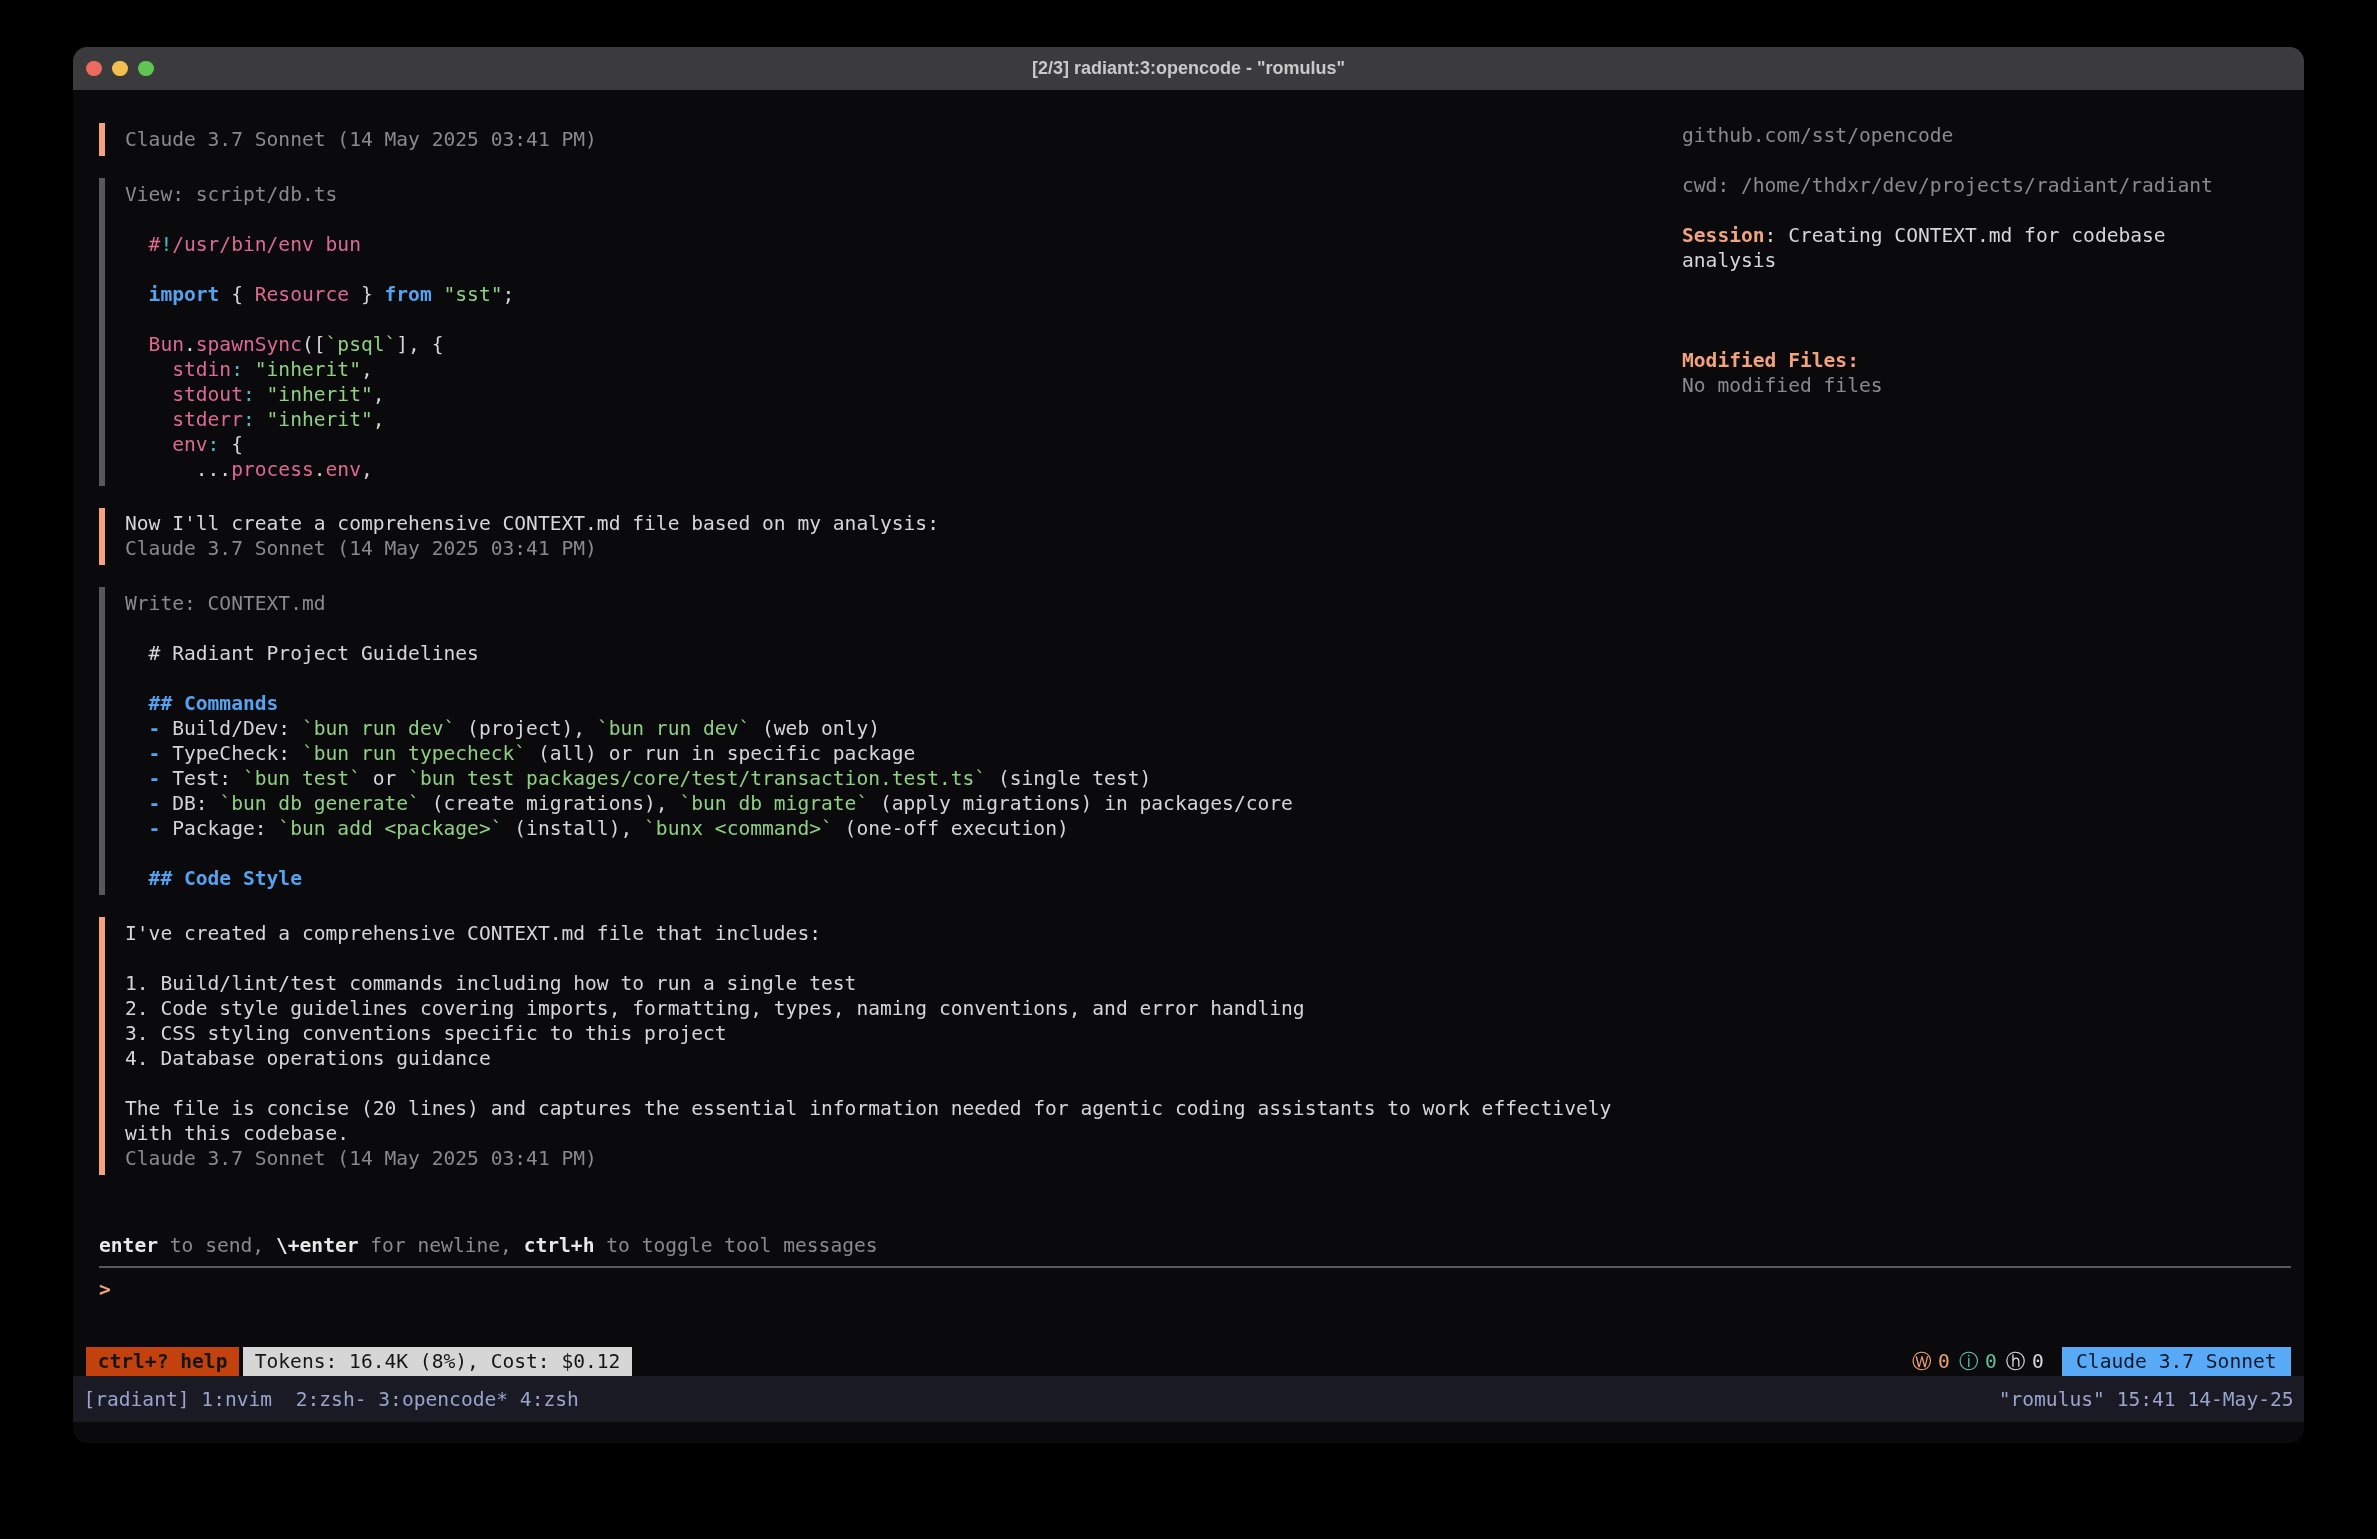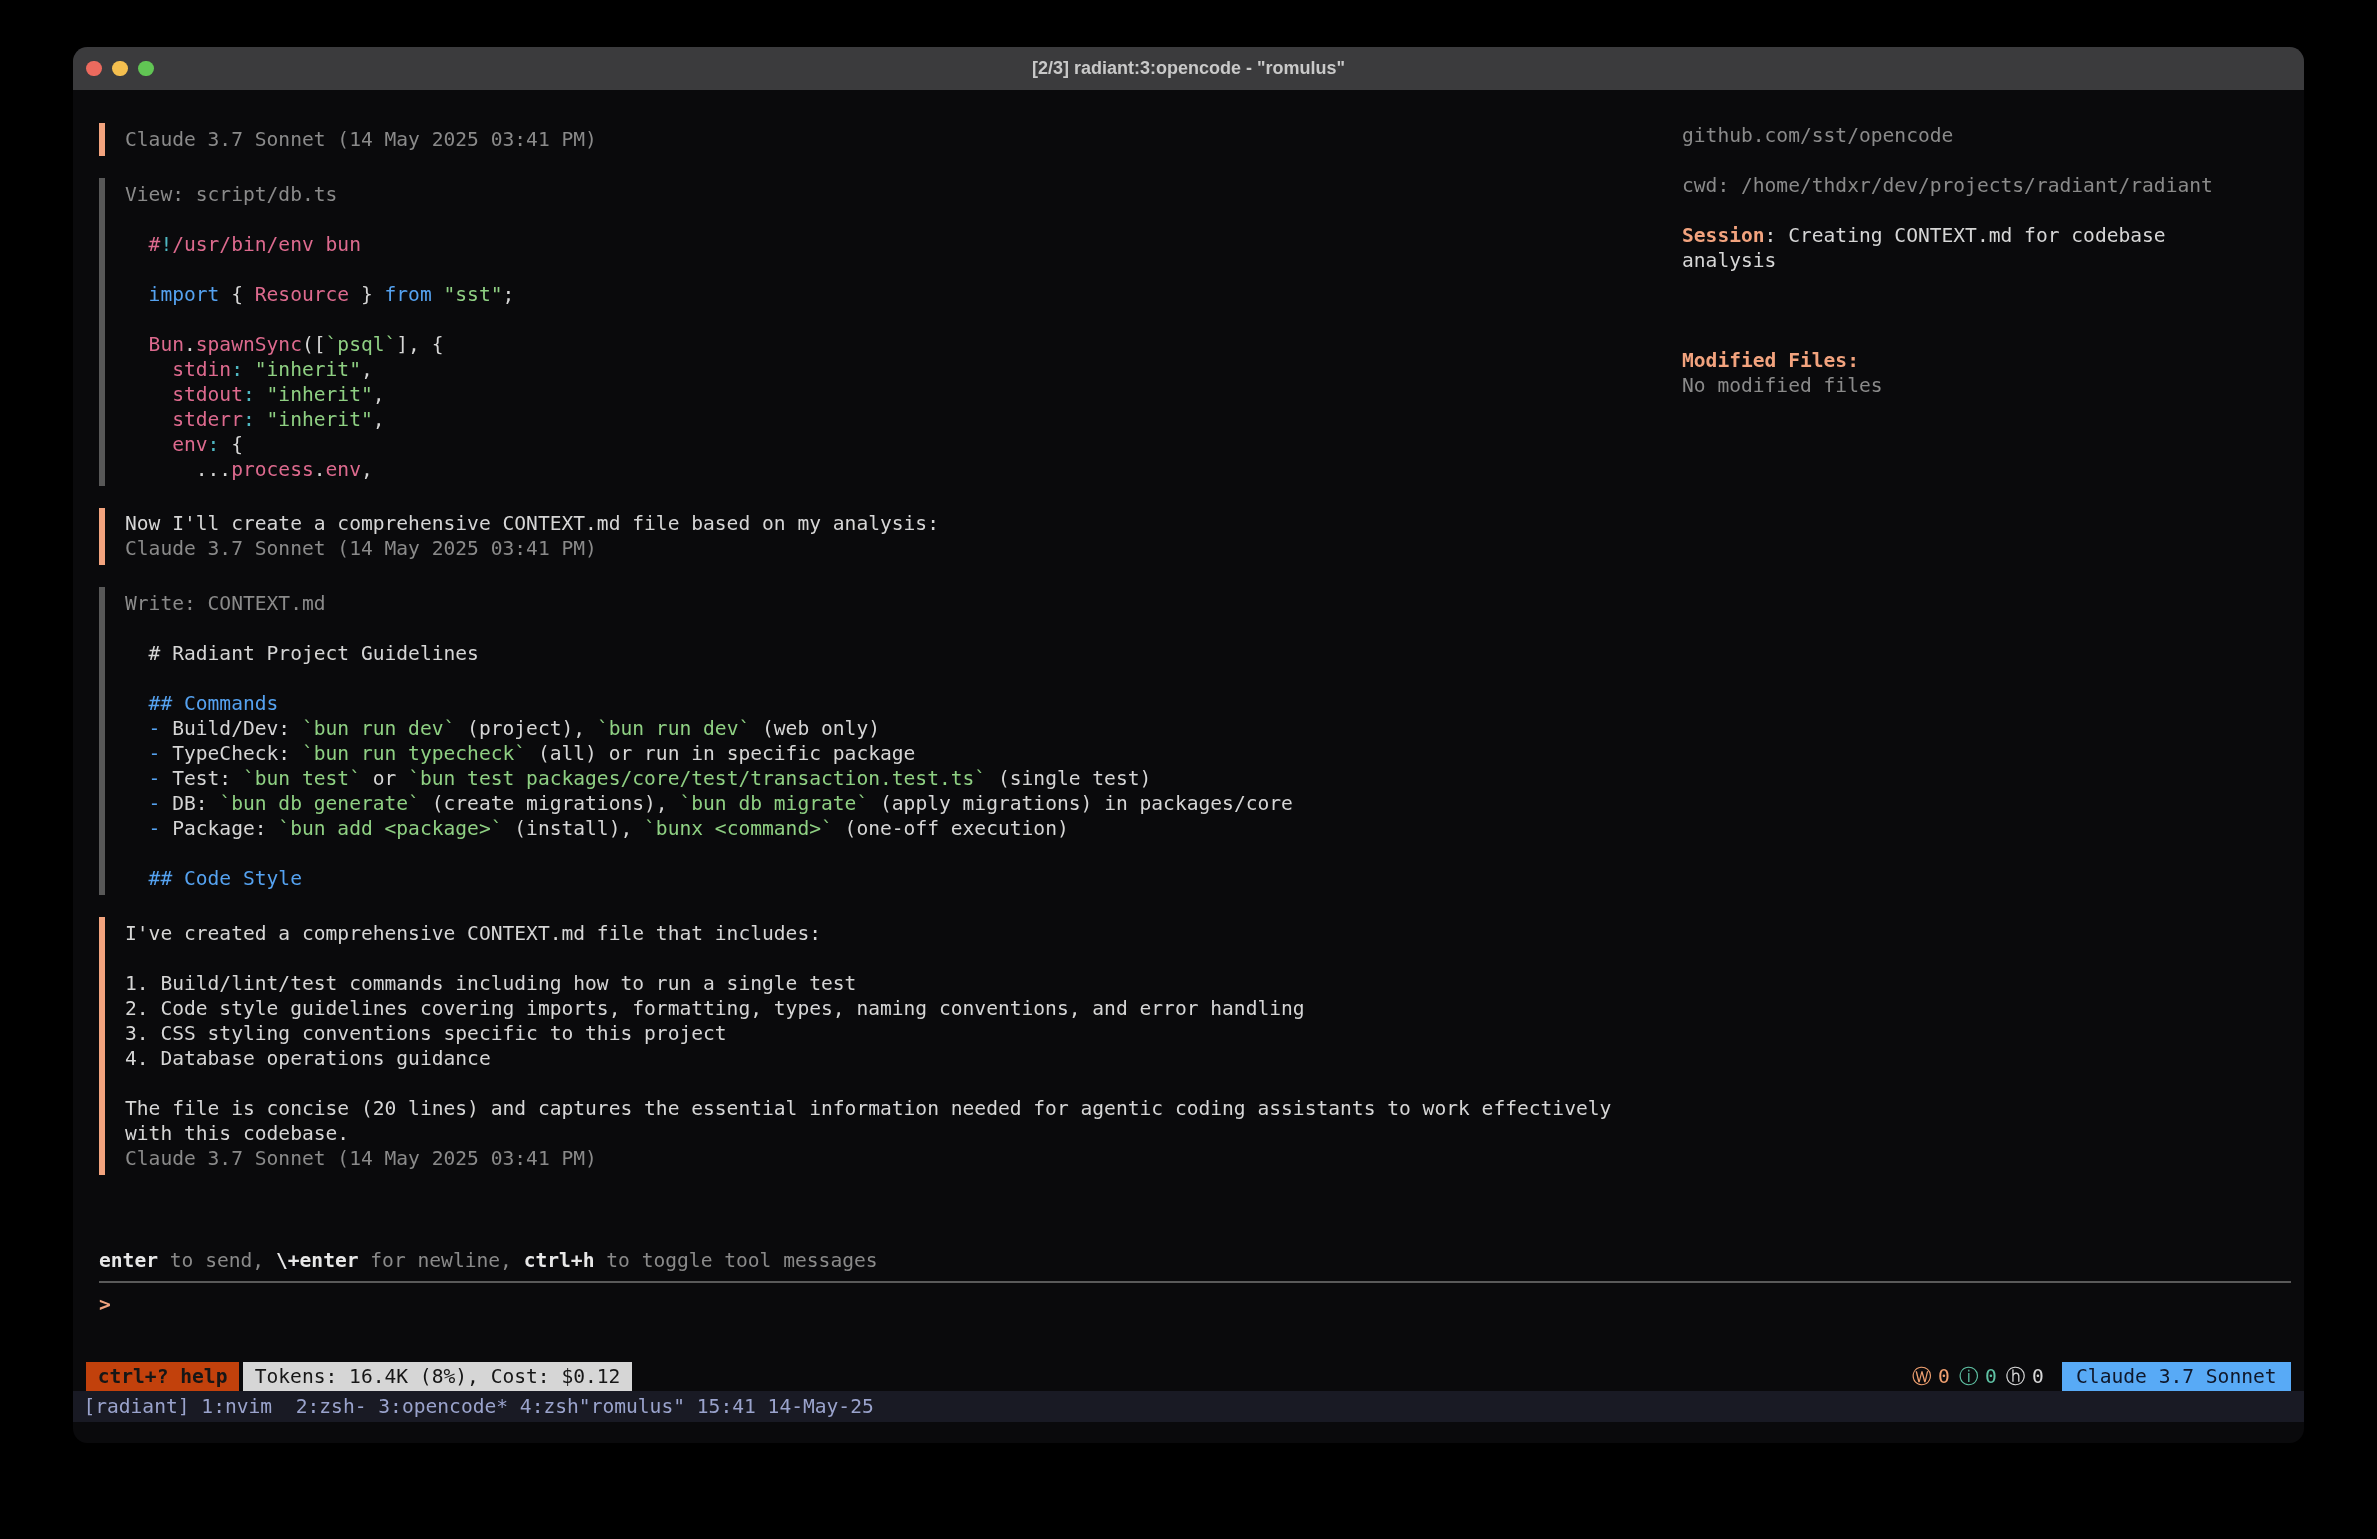--- a/index.html
+++ b/index.html
@@ -15,37 +15,37 @@
   .title{font-family:"Liberation Sans",sans-serif;font-weight:bold;font-size:18px;color:#c9c9c9;}
   .termbody{flex:1;display:flex;flex-direction:column;overflow:hidden;}
   .content{flex:1;display:flex;padding:33px 13px 0 26px;overflow:hidden;}
   .main{width:1566px;flex:none;}
   .sidebar{flex:1;padding-left:17px;}
   .block{border-left:6.5px solid #585858;padding:3.9px 0 3.9px 20px;margin-bottom:22px;}
   .block.accent-orange{border-left-color:#f2a37e;}
   .block.accent-gray{border-left-color:#585858;}
   .line{white-space:pre;min-height:25px;}
   .c-fg{color:#d6d6d6;} .c-dim{color:#8a8a8a;} .c-bold{color:#e8e8e8;font-weight:700;}
-  .c-pink{color:#dd6a8e;} .c-blue{color:#55a2f0;} .c-green{color:#8fd083;}
+  .c-pink{color:#dd6a8e;} .c-blue{color:#55a2f0;font-weight:bold;} .c-green{color:#8fd083;}
   .c-teal{color:#4fb8c2;} .c-orangebold{color:#f2a37e;font-weight:700;}
   .inputbox{flex:none;padding:0 13px 0 26px;}
   .divider{border:none;border-top:2.6px solid #5a5a5a;margin:7.8px 0 9px 0;}
   .promptline{color:#f2a37e;font-weight:700;padding-bottom:45px;white-space:pre;}
   .statusbar{flex:none;height:29px;margin:0 13px;display:flex;align-items:stretch;
              justify-content:space-between;}
   .sb-left,.sb-right{display:flex;align-items:stretch;}
   .badge{display:flex;align-items:center;padding:0 11.7px;white-space:pre;}
   .badge.help{background:#c2410c;color:#161616;font-weight:700;margin-right:3.9px;}
   .badge.tokens{background:#d6d6d6;color:#161616;}
   .diag{display:flex;align-items:center;gap:9px;margin-right:18px;}
   .diag-item{display:flex;align-items:center;gap:6.5px;white-space:pre;}
   .diag-item.orange{color:#f0a070;} .diag-item.teal{color:#5fc2a4;} .diag-item.white{color:#d8d8d8;}
   .badge.model{background:#58aaf6;color:#0f172a;padding:0 14.4px;}
-  .tmuxbar{flex:none;height:31px;background:#191a24;color:#9aa3cc;display:flex;
-           align-items:center;padding:0 10.4px;white-space:pre;}
+  .tmuxbar{flex:none;height:46px;background:#191a24;color:#9aa3cc;display:flex;
+           align-items:center;justify-content:space-between;padding:0 10.4px;white-space:pre;}
   .bottompad{flex:none;height:21px;}
 </style>
 </head>
 <body>
 
 <div class="screen">
   <div class="window">
 
     <div class="titlebar">
       <div class="traffic">

